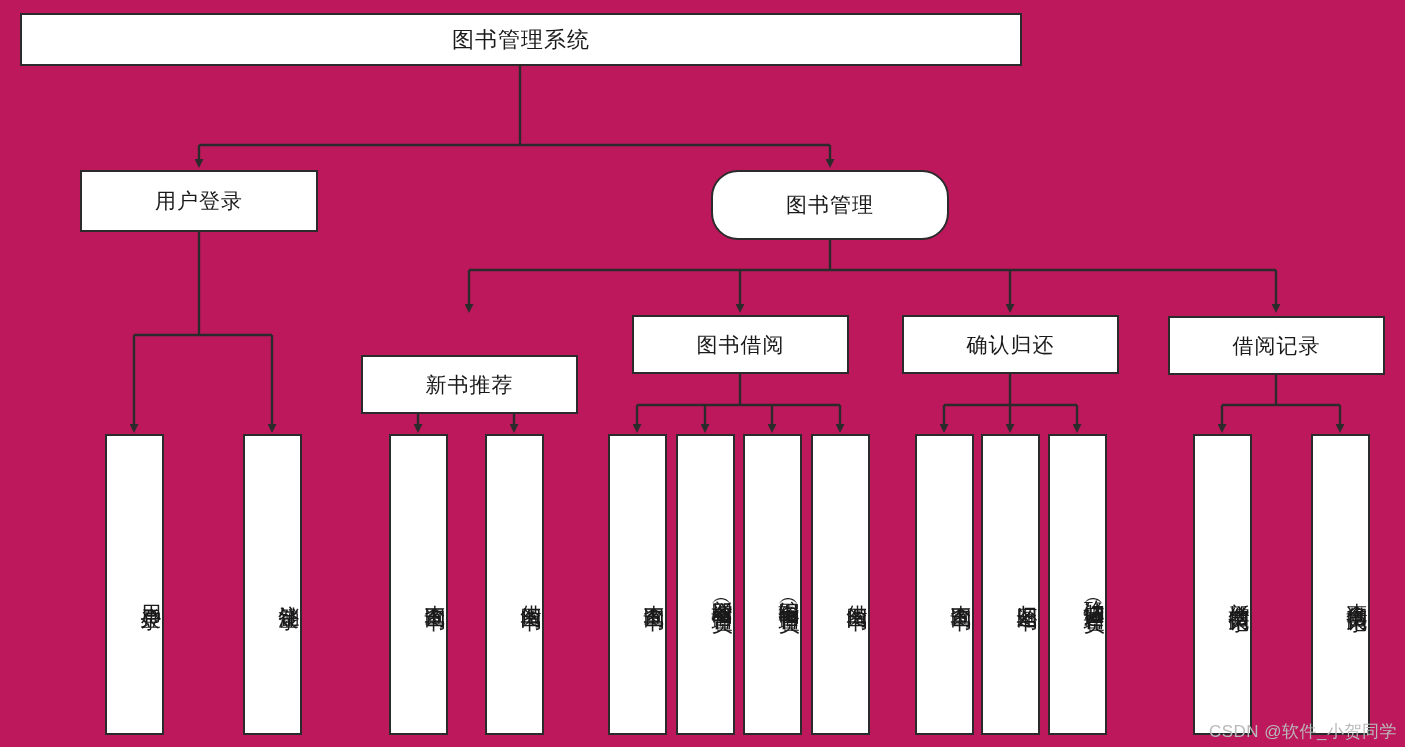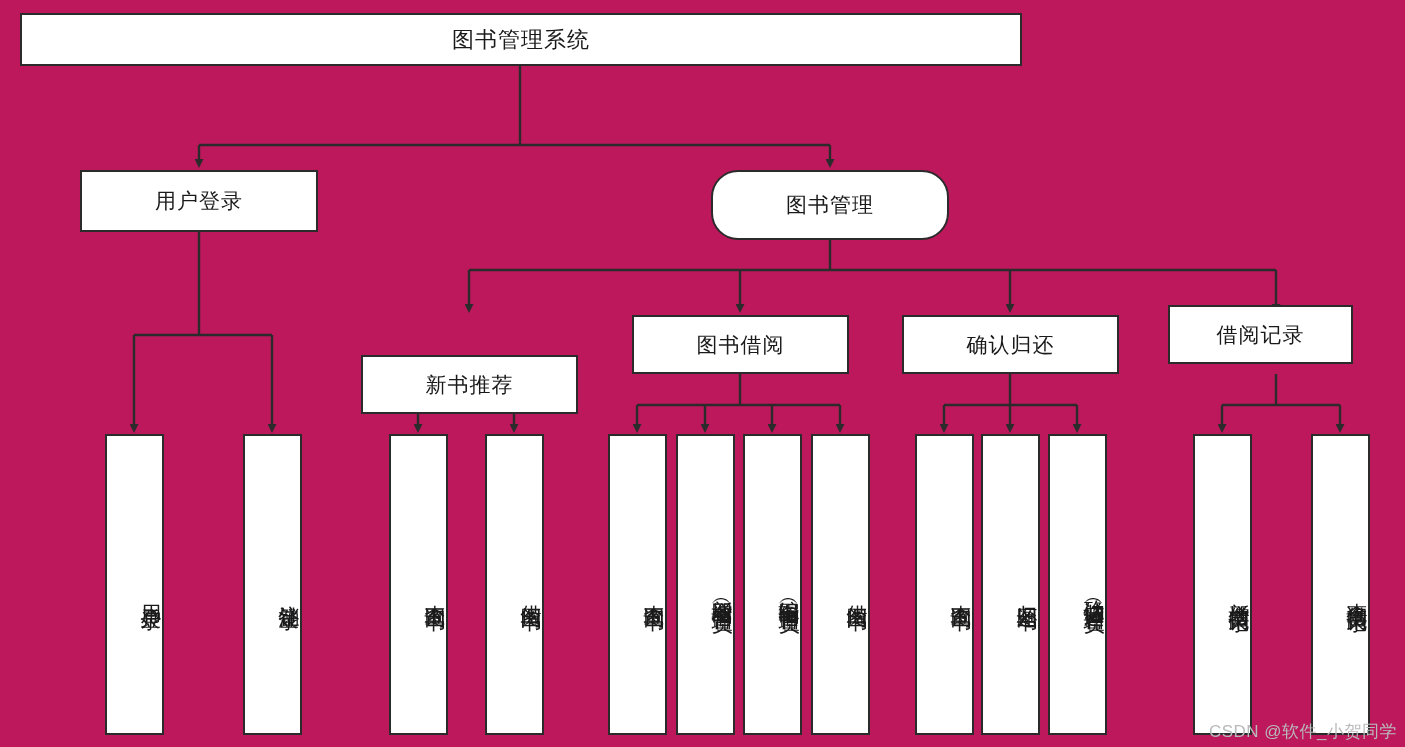--- a/index.html
+++ b/index.html
@@ -134,21 +134,21 @@
 
   <div class="node horiz" style="left:361px; top:315px; width:217px; height:59px;margin-top:40px;">
     <span class="nlabel">新书推荐</span>
   </div>
   <div class="node horiz" style="left:632px; top:315px; width:217px; height:59px;">
     <span class="nlabel">图书借阅</span>
   </div>
   <div class="node horiz" style="left:902px; top:315px; width:217px; height:59px;">
     <span class="nlabel">确认归还</span>
   </div>
-  <div class="node horiz" style="left:1168px; top:305px; width:185px; height:59px;">
+  <div class="node horiz" style="left:1168px; top:316px; width:217px; height:59px;">
     <span class="nlabel">借阅记录</span>
   </div>
 
   <div class="node vert" style="left:105px; top:434px; width:59px; height:301px;">
     <span class="nlabel">用户登录</span>
   </div>
   <div class="node vert" style="left:243px; top:434px; width:59px; height:301px;">
     <span class="nlabel">注销登录</span>
   </div>
 

